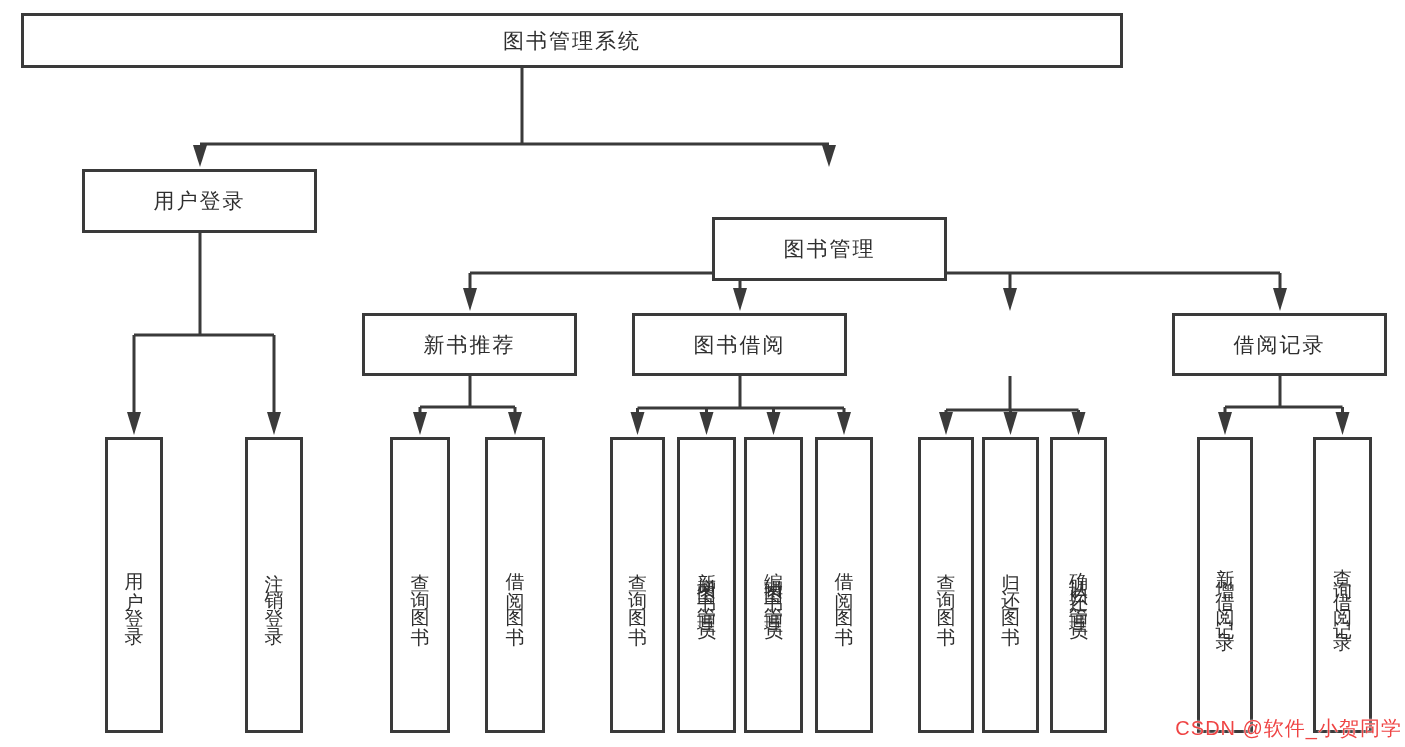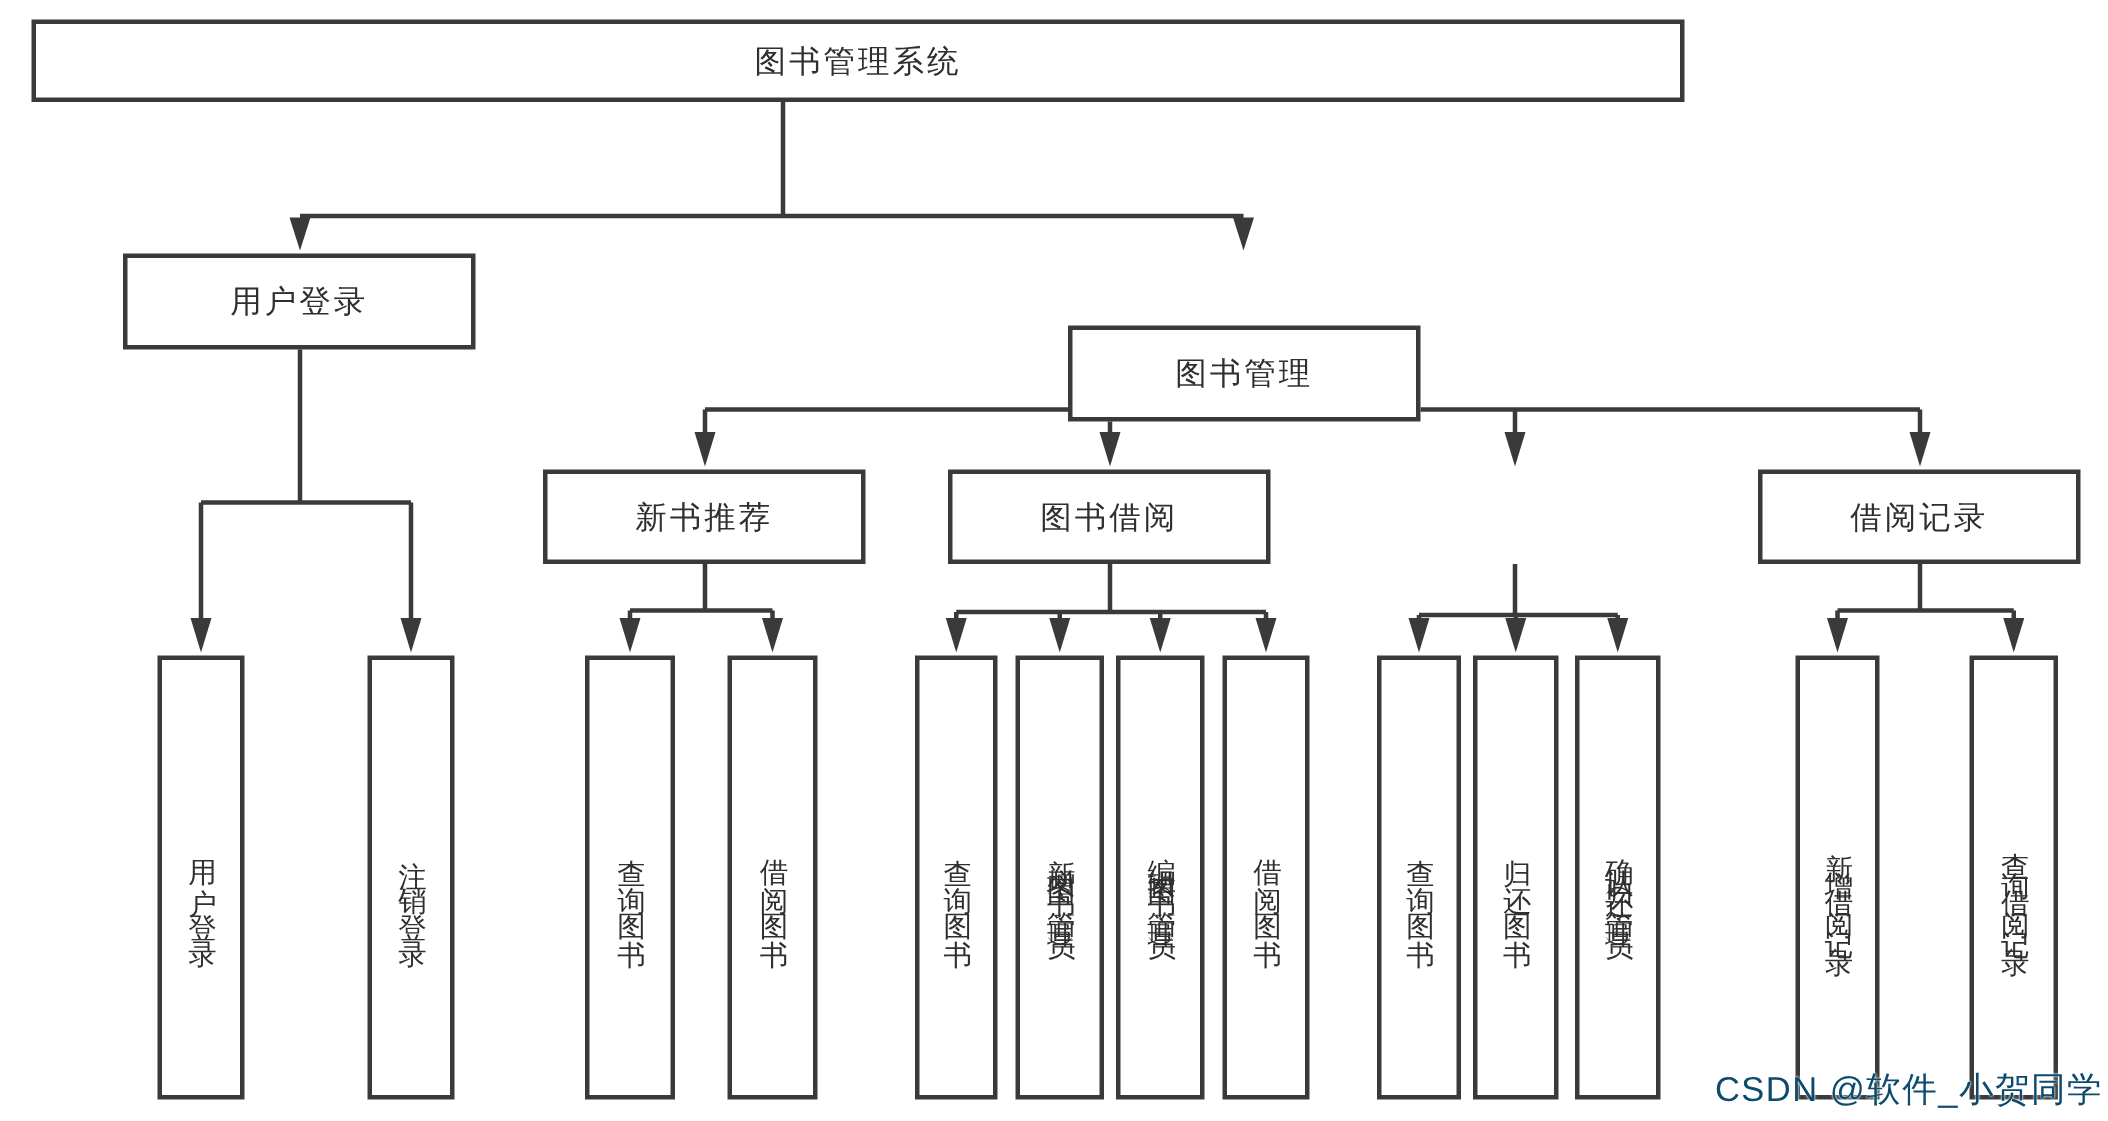--- a/index.html
+++ b/index.html
@@ -24,21 +24,21 @@
     writing-mode:vertical-rl;
     text-orientation:mixed;
     font-size:19px;
     white-space:nowrap;
   }
   .len4 span{letter-spacing:18px;margin-bottom:-18px;}
   .len6 span{letter-spacing:13px;margin-bottom:-13px;}
   .len9 span{letter-spacing:7px;margin-bottom:-7px;}
   .watermark{
     position:absolute;right:3px;bottom:5px;
-    font-size:23px;color:#0c4a6e;letter-spacing:1px;
+    font-size:20px;color:#ef4444;letter-spacing:1px;
     text-shadow:0 0 2px #ffffff, 0 0 1px #ffffff;
     white-space:nowrap;
   }
 </style>
 </head>
 <body>
 
 <div class="canvas">
 
   <svg class="wires" viewBox="0 0 1405 747" xmlns="http://www.w3.org/2000/svg" aria-hidden="true">

